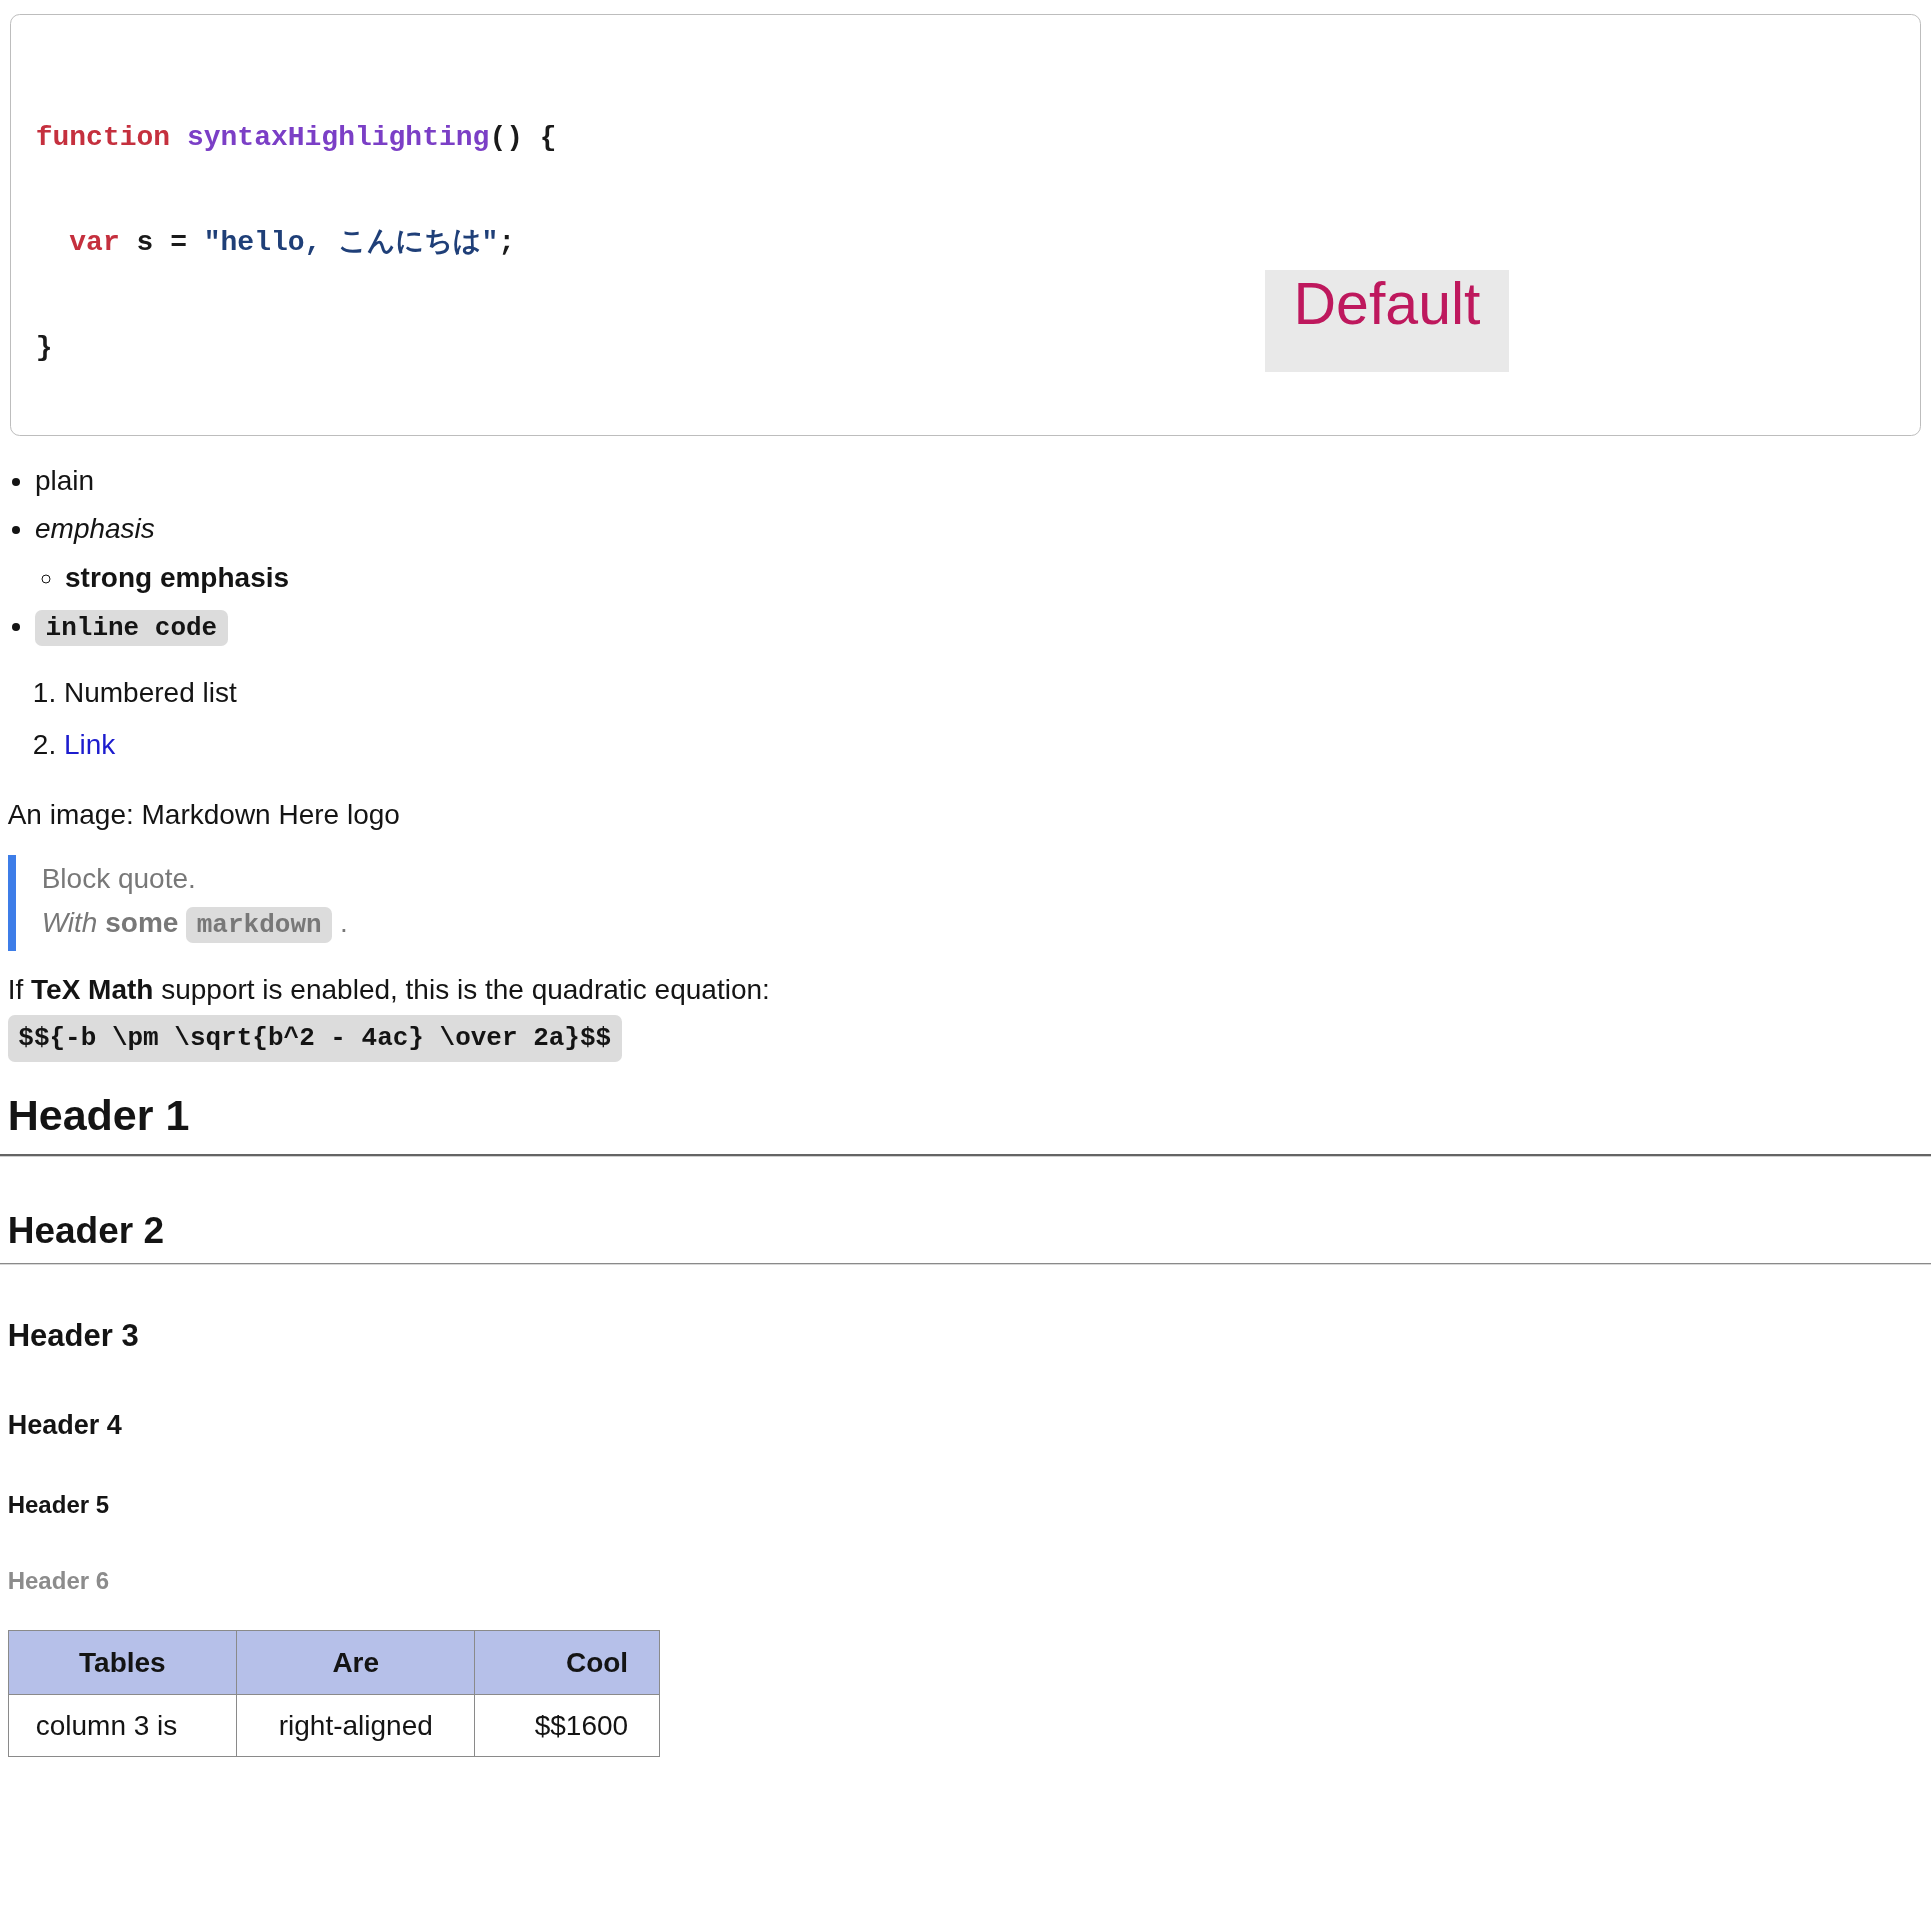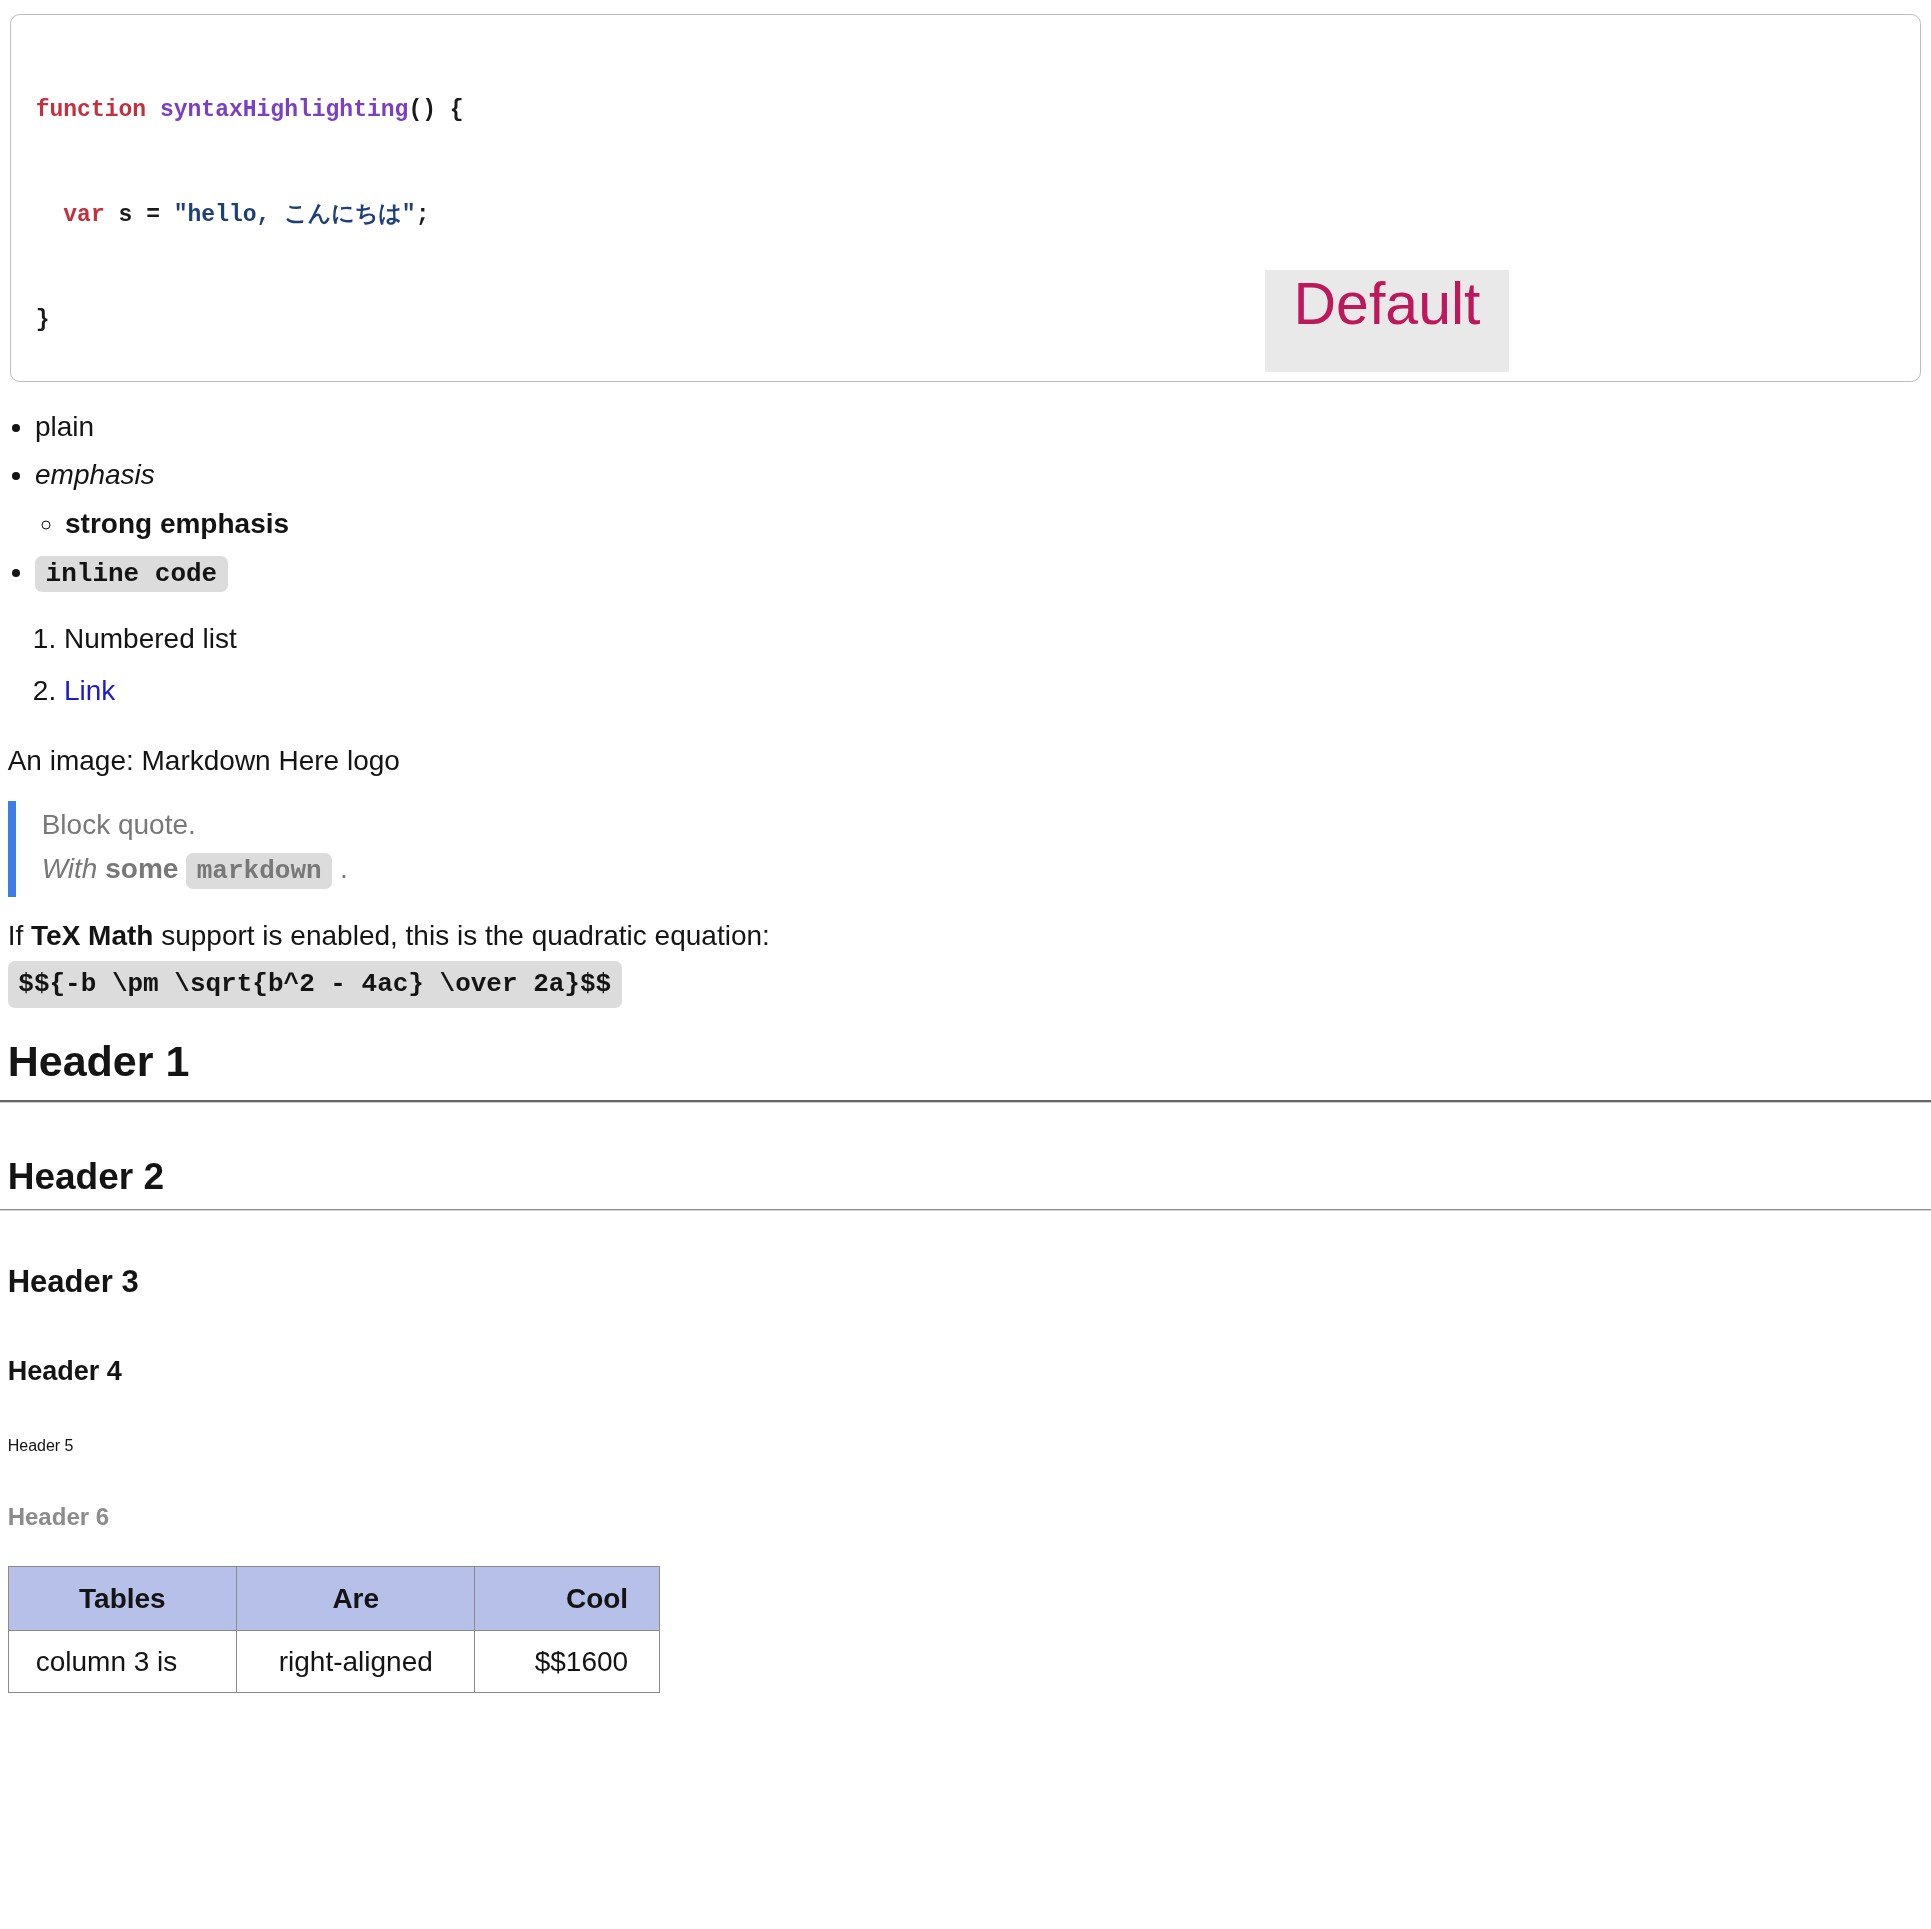--- a/index.html
+++ b/index.html
@@ -3,22 +3,22 @@
 <meta charset="utf-8">
 <style>
   html,body { margin:0; padding:0; }
   body {
     width:1931px; min-height:1929px; position:relative; background:#ffffff;
     font-family:"Liberation Sans", sans-serif; font-size:28px; color:#141414;
   }
   
   .codebox {
     margin:13.5px 9.7px 0 9.7px; border:1.9px solid #bdbdbd; border-radius:9.7px;
-    padding:8px 25px; background:#ffffff;
-    font-family:"Liberation Mono", monospace; font-weight:bold; font-size:23px;
+    padding:35px 25px; background:#ffffff;
+    font-family:"Liberation Mono", monospace; font-weight:bold; font-size:28px;
     line-height:35px; white-space:pre; color:#1a1a1a;
   }
   .code-line { display:block; }
   .t-kw  { color:#c5303e; }
   .t-fn  { color:#7b3fc6; }
   .t-num { color:#1f6fd6; }
   .t-str { color:#1f3f78; }
   .t-bi  { color:#1f6fd6; }
   
   ul.toplist { margin:27px 0 0 0; padding-left:35px; list-style-type:disc; }
@@ -55,21 +55,21 @@
   
   p.tex { margin:17.4px 0 0 7.7px; line-height:41px; }
   .tex-chip { display:inline-block; margin-top:5.8px; }
   
   h1.hd { font-size:43px; font-weight:bold; margin:29px 0 0 0; padding:0 0 13.5px 7.7px;
           border-bottom:2.9px solid #646464; box-shadow:0 1px 0 #cfcfcf; }
   h2.hd { font-size:37px; font-weight:bold; margin:54px 0 0 0; padding:0 0 11.6px 7.7px;
           border-bottom:1.9px solid #8a8a8a; box-shadow:0 1px 0 #d8d8d8; }
   h3.hd { font-size:31px; font-weight:bold; margin:54px 0 0 7.7px; }
   h4.hd { font-size:27px; font-weight:bold; margin:56px 0 0 7.7px; }
-  h5.hd { font-size:16px; font-weight:normal; margin:50px 0 0 7.7px; }
+  h5.hd { font-size:24px; font-weight:bold; margin:50px 0 0 7.7px; }
   h6.hd { font-size:24px; font-weight:bold; margin:48px 0 0 7.7px; color:#8c8c8c; }
   
   table.mdtable { border-collapse:collapse; margin:35px 0 0 7.7px; table-layout:fixed; }
   table.mdtable th, table.mdtable td { border:1.9px solid #8a8a8a; font-size:28px; }
   table.mdtable th { background:#b6c0e9; font-weight:bold; padding:15.4px 9.7px; }
   table.mdtable td { padding:14.5px 9.7px; background:#ffffff; }
   .w1 { width:208px; } .w2 { width:218px; } .w3 { width:143px; }
   .a-left   { text-align:left;  padding-left:27px !important; }
   .a-center { text-align:center; }
   .a-right  { text-align:right; padding-right:31px !important; }

